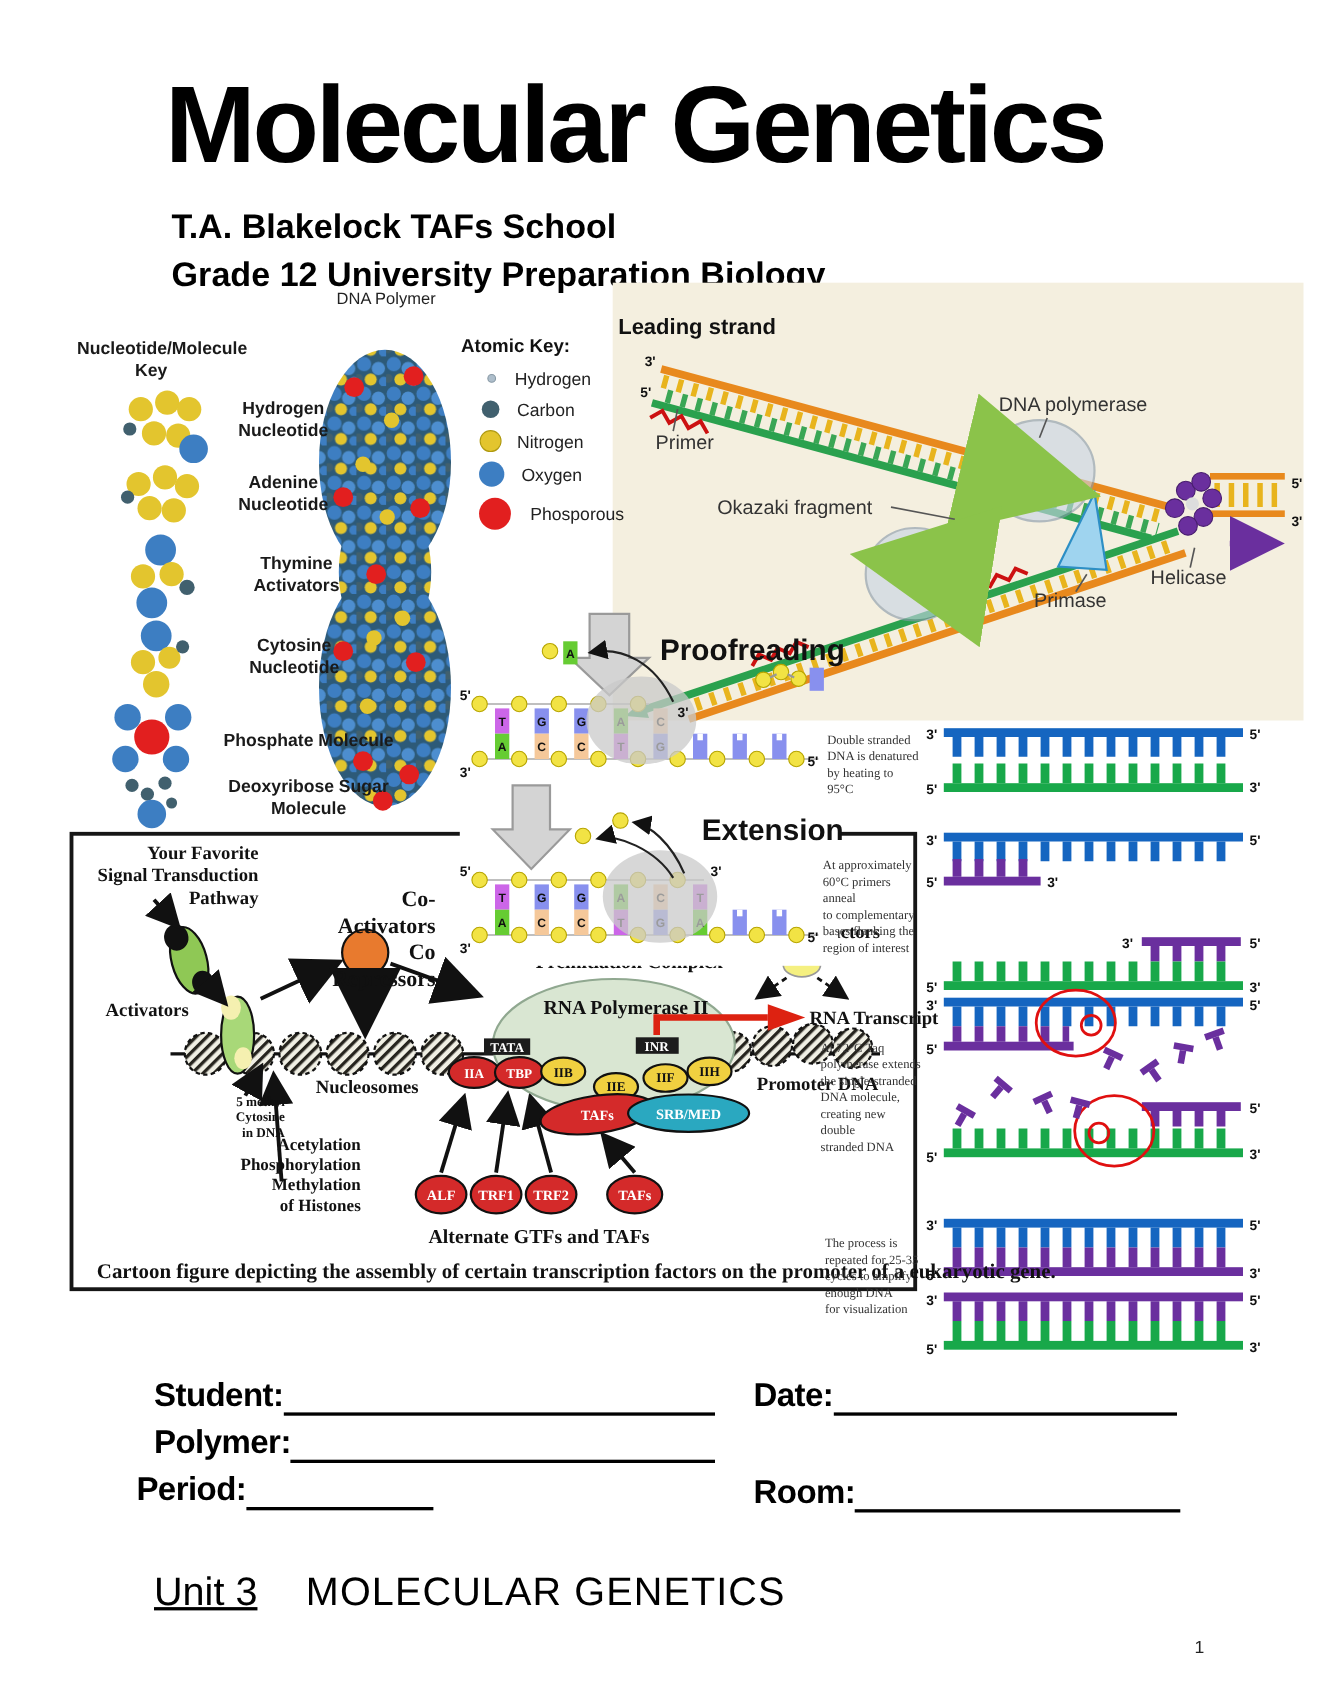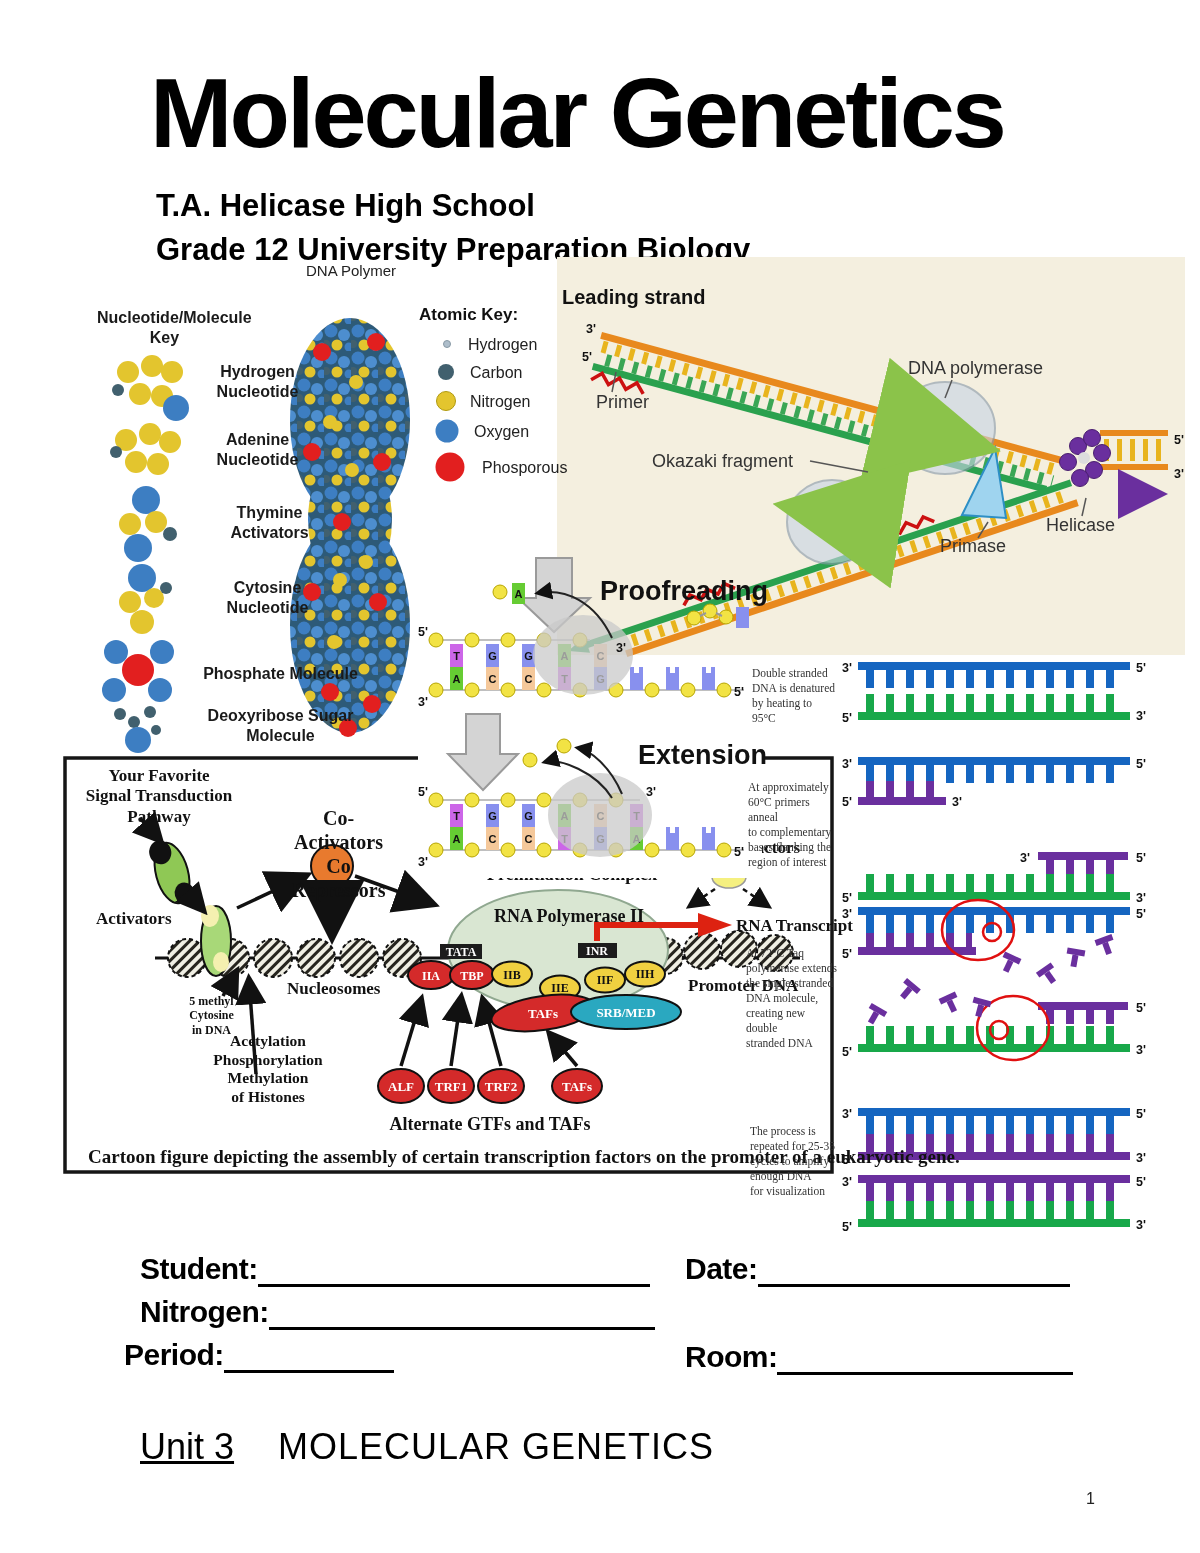--- a/index.html
+++ b/index.html
@@ -18,39 +18,39 @@
   text.ser{font-family:"Liberation Serif",serif;font-weight:bold;fill:#111;font-size:17px}
   text.ser18{font-family:"Liberation Serif",serif;font-weight:bold;fill:#111;font-size:18px}
   text.wt{font-family:"Liberation Serif",serif;font-weight:bold;fill:#fff;font-size:12px;text-anchor:middle}
   text.bt{font-family:"Liberation Serif",serif;font-weight:bold;fill:#111;font-size:12px;text-anchor:middle}
   text.wt13{font-family:"Liberation Serif",serif;font-weight:bold;fill:#fff;font-size:13px;text-anchor:middle}
   text.key{font-size:16px;fill:#222}
   text.keyt{font-size:17px;font-weight:bold;fill:#111}
   text.dnp{font-size:15px;fill:#222}
   .lbl{position:absolute;font-family:"Liberation Serif",serif;font-weight:bold;color:#111;
        white-space:pre-line;line-height:1.2}
-  .ctr{text-align:center}
+  .ctr{text-align:right}
   .mkey{position:absolute;font-weight:bold;font-size:16px;color:#1a1a1a;white-space:pre-line;
         line-height:1.25;text-align:center;font-family:"Liberation Sans",sans-serif}
   .pcr{position:absolute;font-family:"Liberation Serif",serif;font-size:11.5px;color:#333;
        line-height:1.3;white-space:pre-line;z-index:6}
   #caption{left:88px;top:1146px;font-size:19px;white-space:nowrap;z-index:5}
   .formrow{position:absolute;display:flex;align-items:flex-start;font-size:30px;font-weight:bold;
            letter-spacing:-0.5px;white-space:nowrap}
   .fline{display:inline-block;border-bottom:3px solid #000;height:32px}
   #unit{left:140px;top:1426px;font-size:36px;white-space:nowrap}
   #unit .u{font-weight:normal;text-decoration:underline;text-decoration-thickness:3px}
   #unit .t{font-weight:normal;margin-left:44px;letter-spacing:1px}
   #pageno{left:1086px;top:1490px;font-size:16px;color:#222}
 </style>
 </head>
 <body>
 
 <div class="abs" id="title">Molecular Genetics</div>
-<div class="abs sub" style="top:188px">T.A. Helicase High School</div>
+<div class="abs sub" style="top:188px">T.A. Blakelock TAFs School</div>
 <div class="abs sub" style="top:232px">Grade 12 University Preparation Biology</div>
 
 <svg id="diagram" class="abs" viewBox="0 255 1200 990">
   <defs>
     <marker id="ma" markerWidth="9" markerHeight="9" refX="7" refY="4.5" orient="auto">
       <path d="M0,0 L9,4.5 L0,9 z" fill="#111"></path>
       </marker>
     <marker id="mab" markerWidth="13" markerHeight="13" refX="10" refY="6.5" orient="auto">
       <path d="M0,0 L13,6.5 L0,13 z" fill="#111"></path>
       </marker>
@@ -544,21 +544,21 @@
     <text class="pe" x="1136" y="1118">5'</text>
     <text class="pe" x="852" y="1164" text-anchor="end">5'</text>
     <text class="pe" x="1136" y="1162">3'</text>
     <text class="pe" x="852" y="1186" text-anchor="end">3'</text>
     <text class="pe" x="1136" y="1186">5'</text>
     <text class="pe" x="852" y="1231" text-anchor="end">5'</text>
     <text class="pe" x="1136" y="1229">3'</text>
   </g>
 </svg>
 
-<div class="mkey" style="left:97px;top:308px;width:135px">Nucleotide/Molecule
+<div class="mkey" style="left:70px;top:308px;width:135px">Nucleotide/Molecule
 Key</div>
 <div class="mkey" style="left:200px;top:362px;width:115px">Hydrogen
 Nucleotide</div>
 <div class="mkey" style="left:200px;top:430px;width:115px">Adenine
 Nucleotide</div>
 <div class="mkey" style="left:212px;top:503px;width:115px">Thymine
 Activators</div>
 <div class="mkey" style="left:210px;top:578px;width:115px">Cytosine
 Nucleotide</div>
 <div class="mkey" style="left:198px;top:664px;width:165px">Phosphate Molecule</div>
@@ -601,21 +601,21 @@
 
 <div class="formrow" style="left:140px;top:1252px">
   <span>Student:</span>
     <span class="fline" style="width:392px"></span>
 </div>
 <div class="formrow" style="left:685px;top:1252px">
   <span>Date:</span>
     <span class="fline" style="width:312px"></span>
 </div>
 <div class="formrow" style="left:140px;top:1295px">
-  <span>Nitrogen:</span>
+  <span>Polymer:</span>
     <span class="fline" style="width:386px"></span>
 </div>
 <div class="formrow" style="left:685px;top:1340px">
   <span>Room:</span>
     <span class="fline" style="width:296px"></span>
 </div>
 <div class="formrow" style="left:124px;top:1338px">
   <span>Period:</span>
     <span class="fline" style="width:170px"></span>
 </div>

